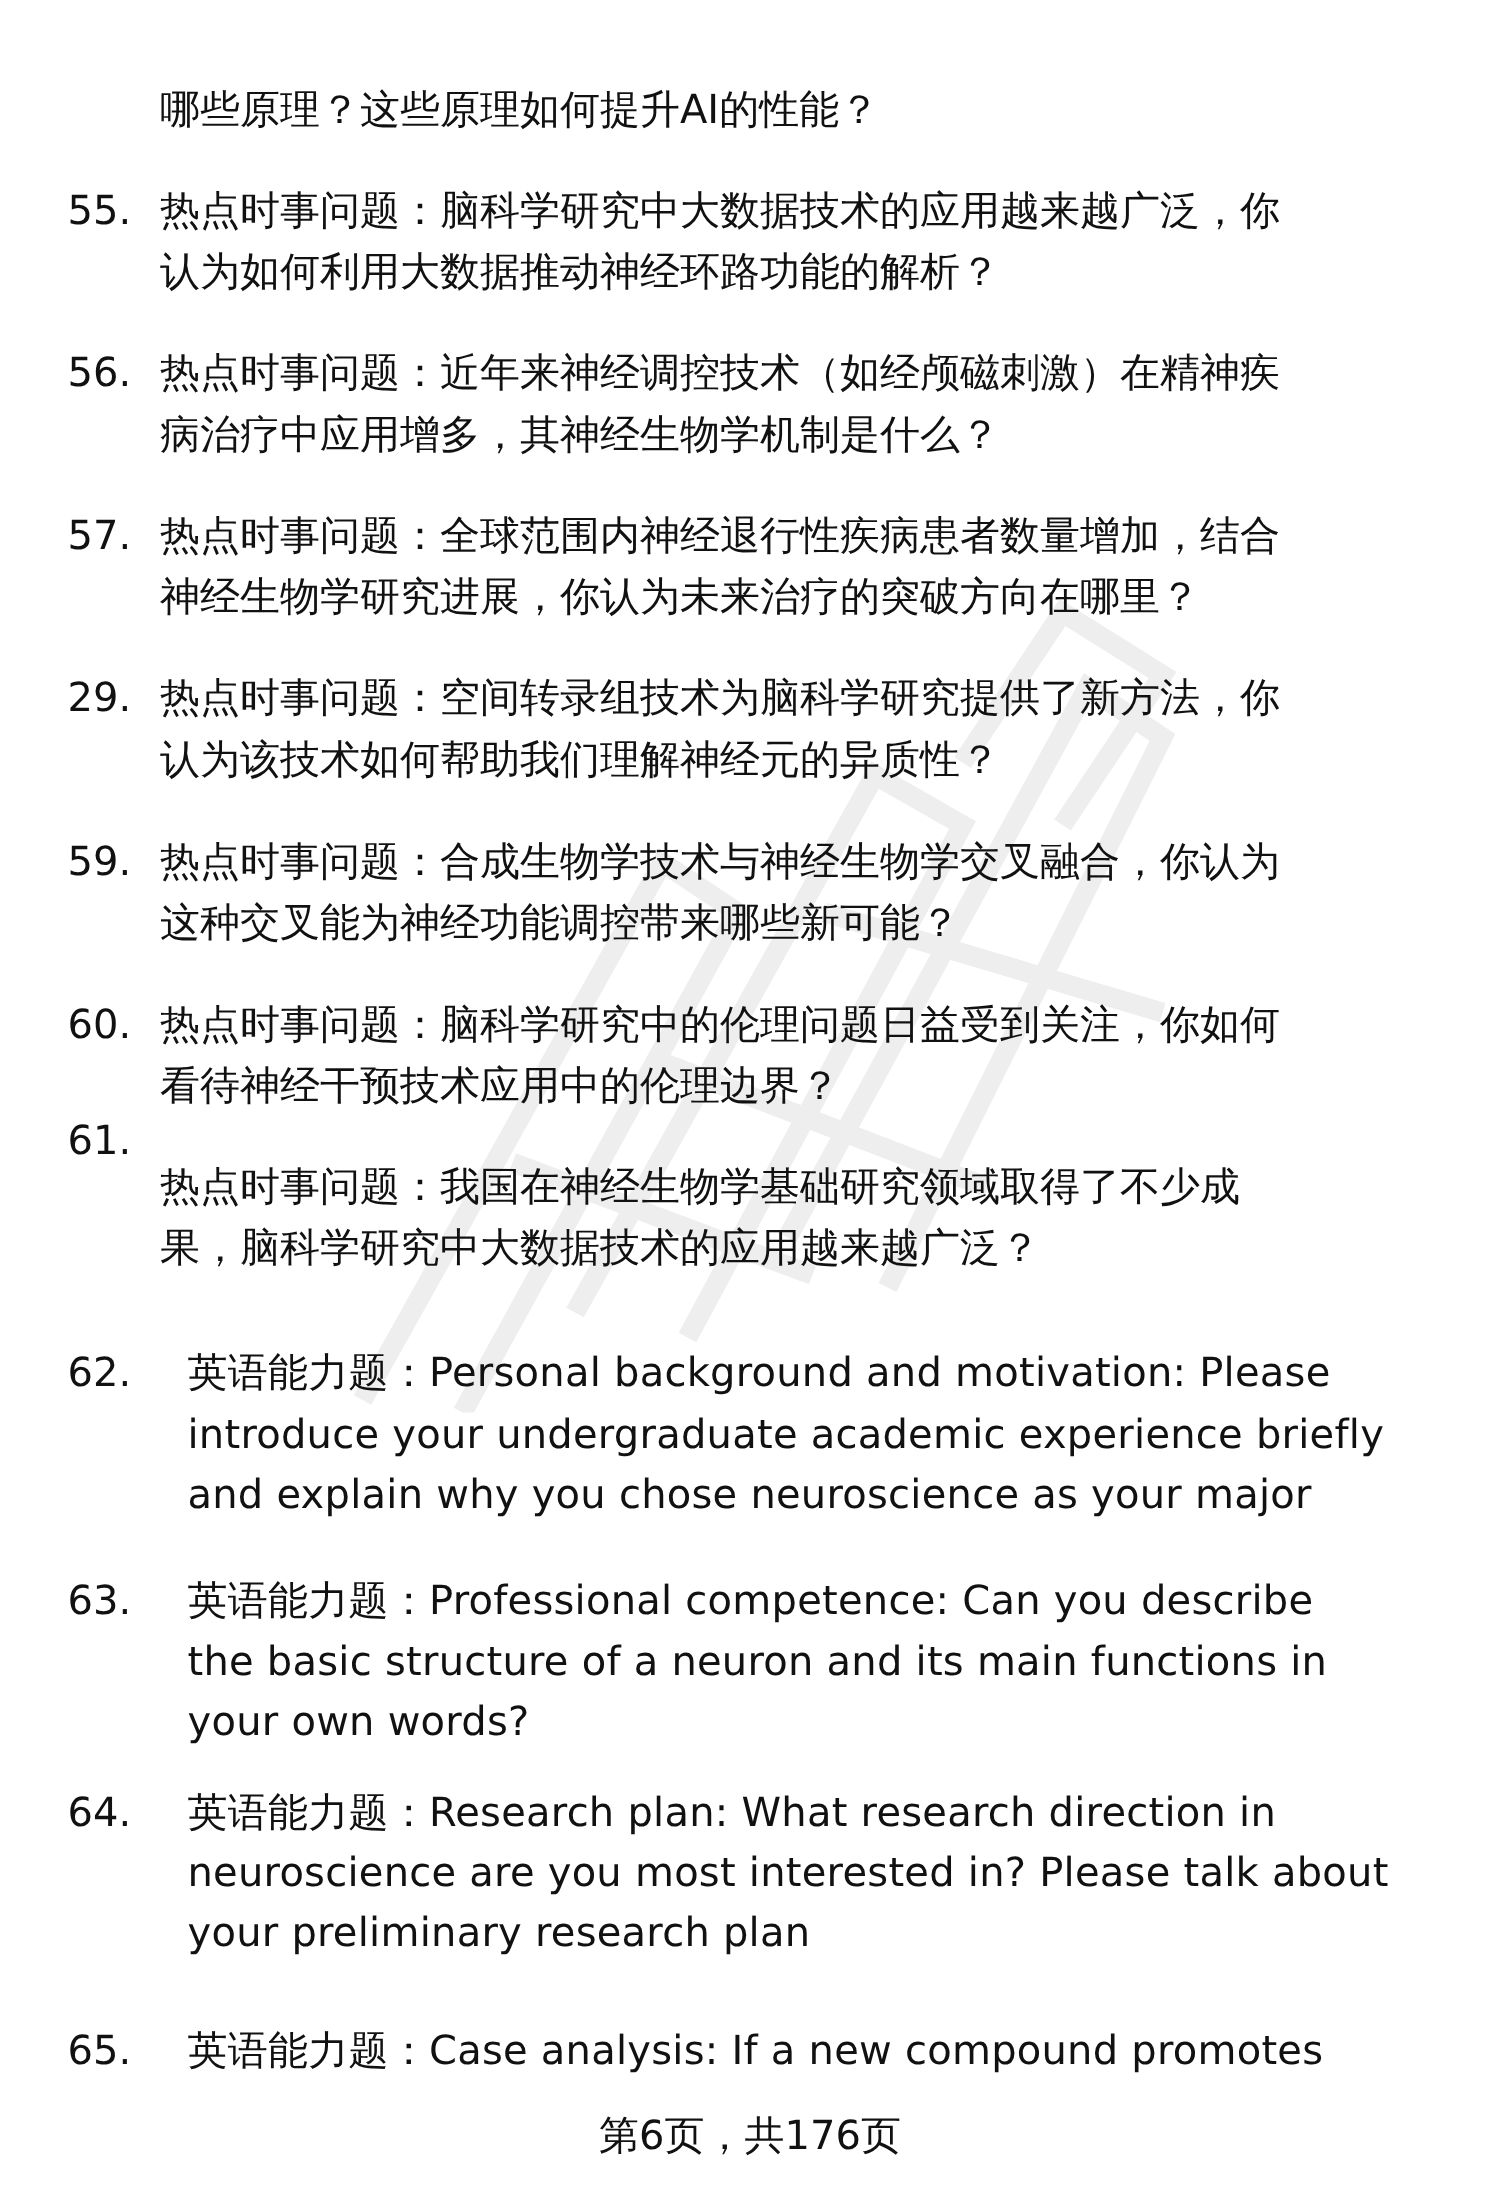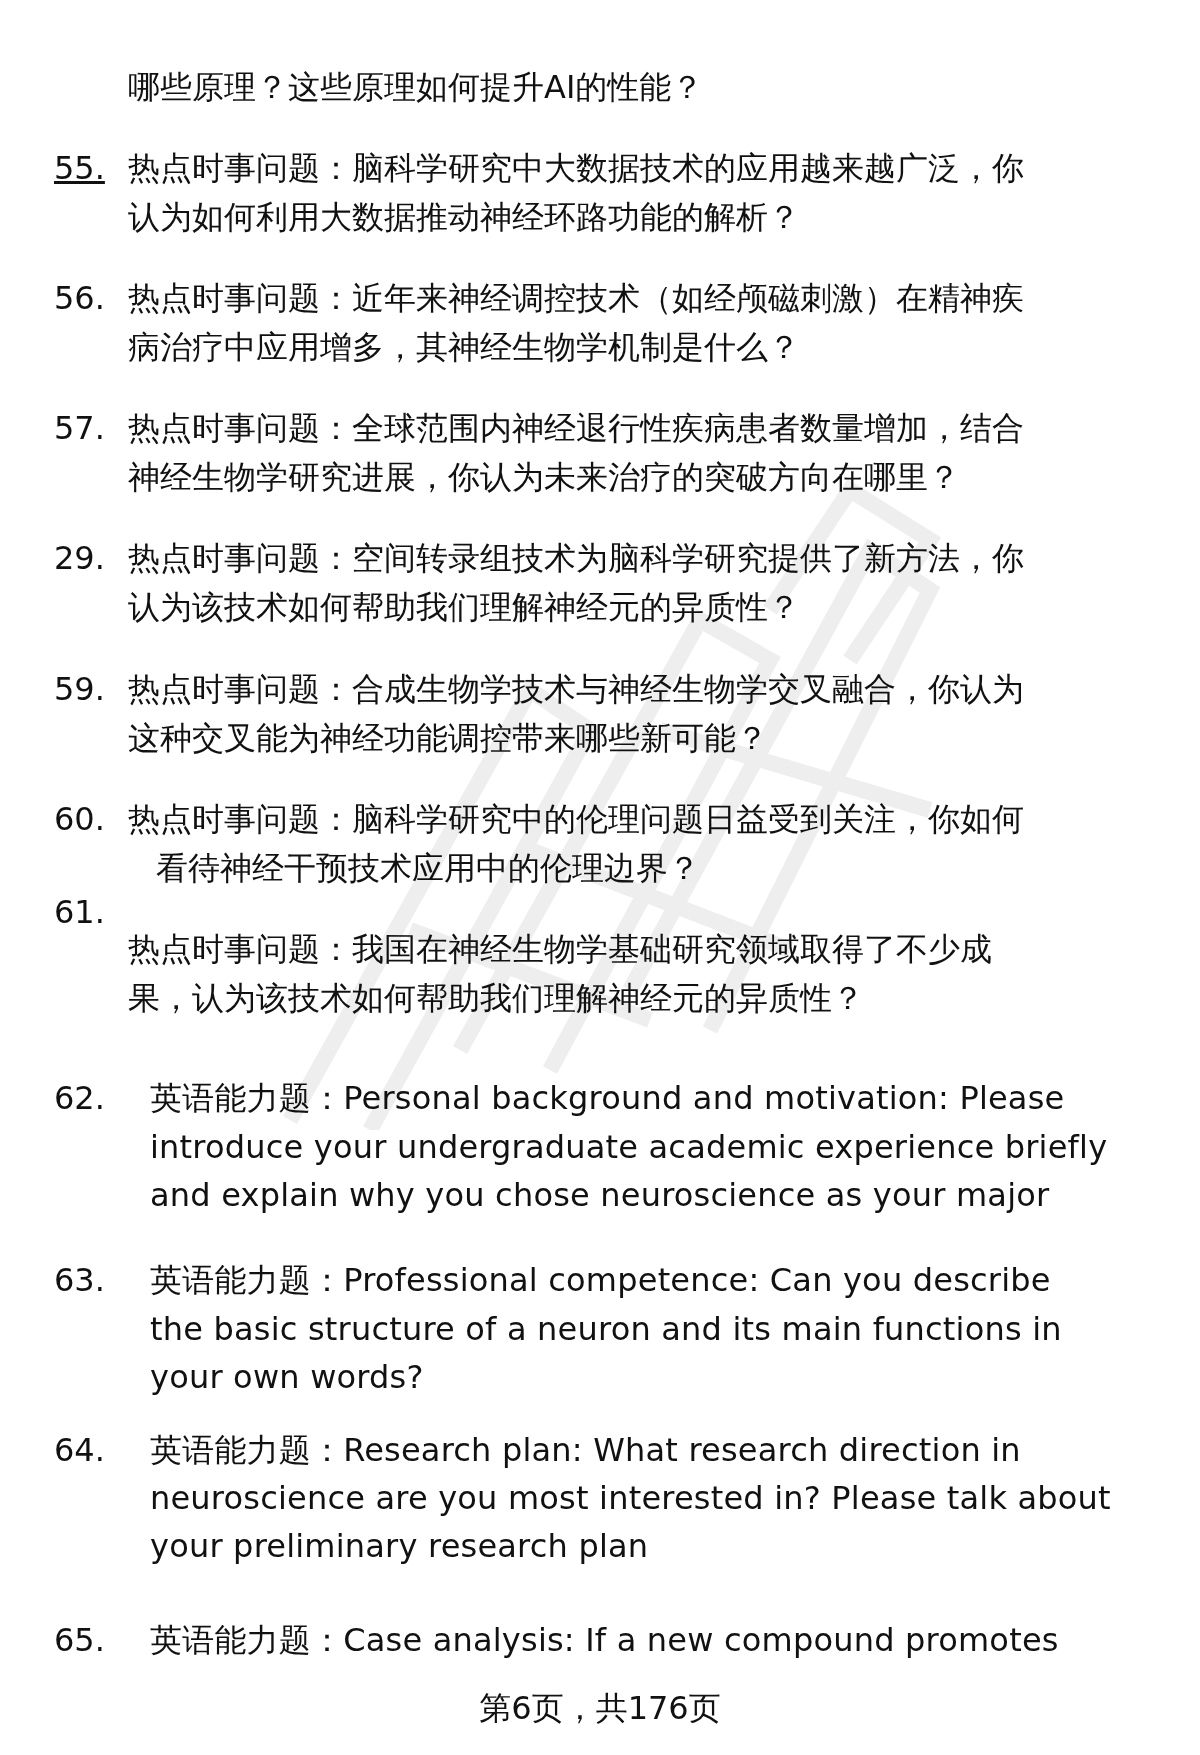--- a/index.html
+++ b/index.html
@@ -28,21 +28,21 @@
     <path d="M540 180 L620 60 L700 110 L620 230"></path>
     <path d="M180 500 L420 590"></path>
   </g>
 </svg>
 
 <div class="page">
 
   <div class="line txt" style="top:63px;">哪些原理？这些原理如何提升AI的性能？</div>
 
   <div>
-    <div class="num" style="top:144px;text-decoration:underline;">55.</div>
+    <div class="num" style="top:144px;">55.</div>
     <div class="line txt" style="top:144px;">热点时事问题：脑科学研究中大数据技术的应用越来越广泛，你</div>
     <div class="line txt" style="top:193px;">认为如何利用大数据推动神经环路功能的解析？</div>
   </div>
 
   <div>
     <div class="num" style="top:274px;">56.</div>
     <div class="line txt" style="top:274px;">热点时事问题：近年来神经调控技术（如经颅磁刺激）在精神疾</div>
     <div class="line txt" style="top:323px;">病治疗中应用增多，其神经生物学机制是什么？</div>
   </div>
 
@@ -60,27 +60,27 @@
 
   <div>
     <div class="num" style="top:665px;">59.</div>
     <div class="line txt" style="top:665px;">热点时事问题：合成生物学技术与神经生物学交叉融合，你认为</div>
     <div class="line txt" style="top:714px;">这种交叉能为神经功能调控带来哪些新可能？</div>
   </div>
 
   <div>
     <div class="num" style="top:795px;">60.</div>
     <div class="line txt" style="top:795px;">热点时事问题：脑科学研究中的伦理问题日益受到关注，你如何</div>
-    <div class="line txt" style="top:844px;margin-left:28px;">看待神经干预技术应用中的伦理边界？</div>
+    <div class="line txt" style="top:844px;">看待神经干预技术应用中的伦理边界？</div>
   </div>
 
   <div>
     <div class="num" style="top:888px;">61.</div>
     <div class="line txt" style="top:925px;">热点时事问题：我国在神经生物学基础研究领域取得了不少成</div>
-    <div class="line txt" style="top:974px;">果，认为该技术如何帮助我们理解神经元的异质性？</div>
+    <div class="line txt" style="top:974px;">果，脑科学研究中大数据技术的应用越来越广泛？</div>
   </div>
 
   <div>
     <div class="num" style="top:1074px;">62.</div>
     <div class="line txt en" style="top:1074px;">英语能力题：Personal background and motivation: Please</div>
     <div class="line txt en" style="top:1123px;">introduce your undergraduate academic experience briefly</div>
     <div class="line txt en" style="top:1171px;">and explain why you chose neuroscience as your major</div>
   </div>
 
   <div>

